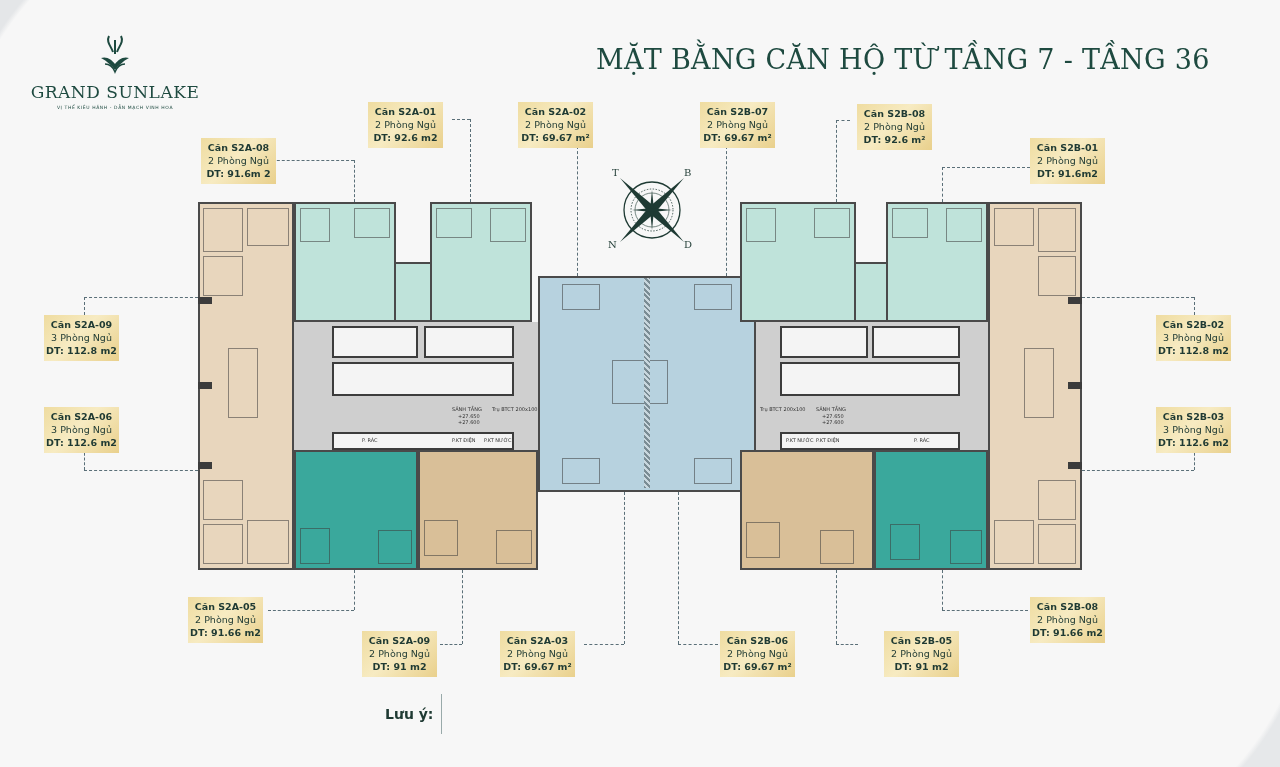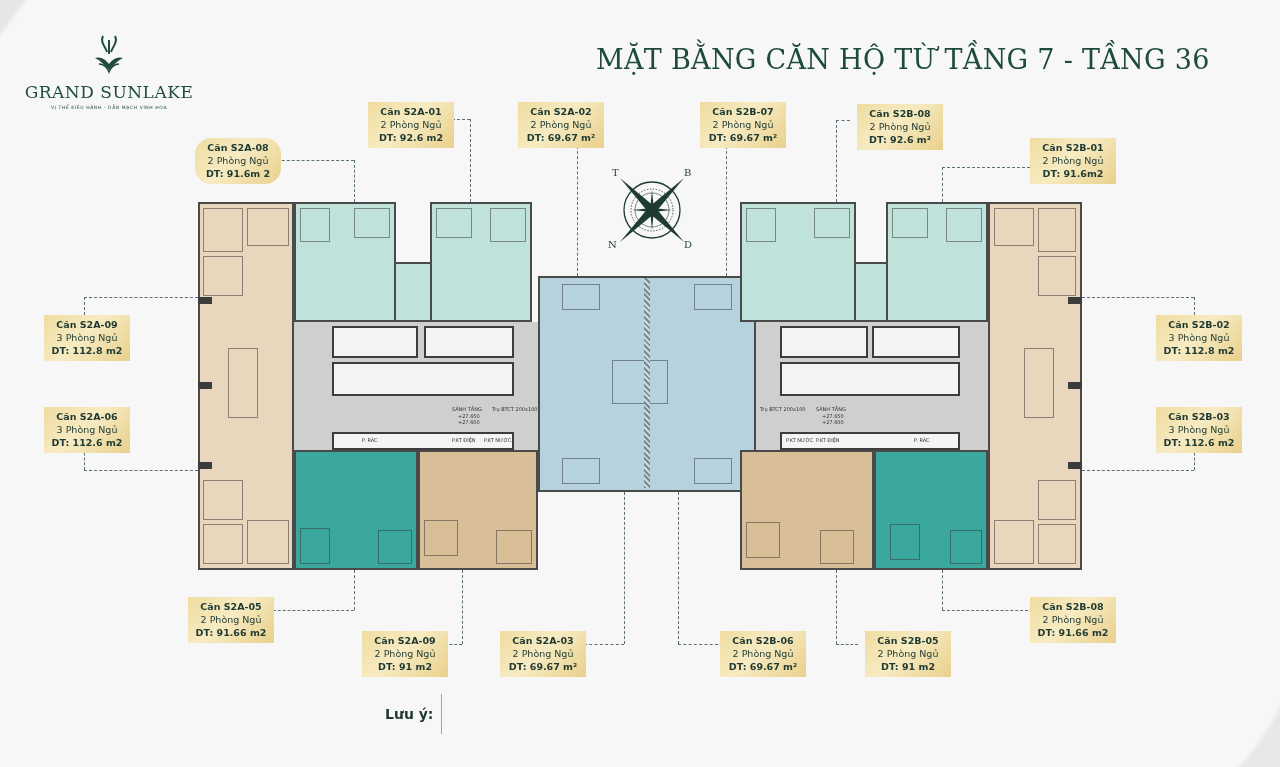--- a/index.html
+++ b/index.html
@@ -11,34 +11,34 @@
     color: #1f3a33;
   }
   
   .swoosh { position: absolute; border-radius: 50%; background: #e6e8ea; }
   .sw1 { left: -120px; top: -180px; width: 560px; height: 560px; background: radial-gradient(circle at 70% 70%, transparent 58%, #e4e6e8 59%, #e4e6e8 70%, transparent 71%); }
   .sw2 { left: 830px; top: -260px; width: 620px; height: 520px; background: radial-gradient(circle at 30% 80%, transparent 55%, #e4e6e8 56%, #e4e6e8 68%, transparent 69%); }
   .sw3 { left: 900px; top: 520px; width: 520px; height: 420px; background: radial-gradient(circle at 20% 10%, transparent 55%, #e6e8ea 56%, #e6e8ea 70%, transparent 71%); }
   .sw4 { left: -200px; top: 450px; width: 480px; height: 480px; background: radial-gradient(circle at 80% 30%, transparent 55%, #e8eaec 56%, #e8eaec 66%, transparent 67%); }
 
   
-  .logo { position: absolute; left: 24px; top: 34px; width: 170px; text-align: center; }
+  .logo { position: absolute; left: 30px; top: 34px; width: 170px; text-align: center; }
   .logo-mark { width: 40px; height: 40px; margin: 0 auto 4px; }
   .logo-name { font-family: "DejaVu Serif", serif; font-size: 17px; letter-spacing: 0.5px; color: #1e4a40; }
   .logo-tag { font-size: 4.5px; letter-spacing: 0.6px; color: #1e4a40; margin-top: 3px; }
 
   .title {
     position: absolute; left: 596px; top: 44px;
     font-family: "DejaVu Serif", serif; font-size: 27px; letter-spacing: 0.3px;
     color: #1e4a40; white-space: nowrap;
   }
 
   
   .lbl {
-    position: absolute; width: 86px; text-align: center;
+    position: absolute; width: 75px; text-align: center;
     background: linear-gradient(135deg, #efdca0 0%, #f7ebc2 45%, #e9d08c 100%);
     padding: 3px 2px 4px; font-size: 9.5px; line-height: 13px; color: #1f3a33;
   }
   .lbl .code { font-weight: bold; }
   .lbl .area { font-weight: bold; }
 
   .dash-h { position: absolute; border-top: 1.5px dashed #5a6f78; height: 0; }
   .dash-v { position: absolute; border-left: 1.5px dashed #5a6f78; width: 0; }
 
   
@@ -219,21 +219,21 @@
 <div class="dash-v" style="left:462px;top:570px;height:74px;"></div>
 <div class="dash-h" style="left:584px;top:644px;width:40px;"></div>
 <div class="dash-v" style="left:624px;top:492px;height:152px;"></div>
 <div class="dash-h" style="left:678px;top:644px;width:40px;"></div>
 <div class="dash-v" style="left:678px;top:492px;height:152px;"></div>
 <div class="dash-h" style="left:836px;top:644px;width:22px;"></div>
 <div class="dash-v" style="left:836px;top:570px;height:74px;"></div>
 <div class="dash-h" style="left:942px;top:610px;width:86px;"></div>
 <div class="dash-v" style="left:942px;top:570px;height:40px;"></div>
 
-<div class="lbl" style="left:195px;top:138px;border-radius:16px;">
+<div class="lbl" style="left:201px;top:138px;">
   <div class="code">Căn S2A-08</div>
   <div>2 Phòng Ngủ</div>
   <div class="area">DT: 91.6m 2</div>
 </div>
 <div class="lbl" style="left:368px;top:102px;">
   <div class="code">Căn S2A-01</div>
   <div>2 Phòng Ngủ</div>
   <div class="area">DT: 92.6 m2</div>
 </div>
 <div class="lbl" style="left:518px;top:102px;">
@@ -289,21 +289,21 @@
 <div class="lbl" style="left:500px;top:631px;">
   <div class="code">Căn S2A-03</div>
   <div>2 Phòng Ngủ</div>
   <div class="area">DT: 69.67 m²</div>
 </div>
 <div class="lbl" style="left:720px;top:631px;">
   <div class="code">Căn S2B-06</div>
   <div>2 Phòng Ngủ</div>
   <div class="area">DT: 69.67 m²</div>
 </div>
-<div class="lbl" style="left:865px;top:631px;">
+<div class="lbl" style="left:884px;top:631px;">
   <div class="code">Căn S2B-05</div>
   <div>2 Phòng Ngủ</div>
   <div class="area">DT: 91 m2</div>
 </div>
 <div class="lbl" style="left:1030px;top:597px;">
   <div class="code">Căn S2B-08</div>
   <div>2 Phòng Ngủ</div>
   <div class="area">DT: 91.66 m2</div>
 </div>
 

